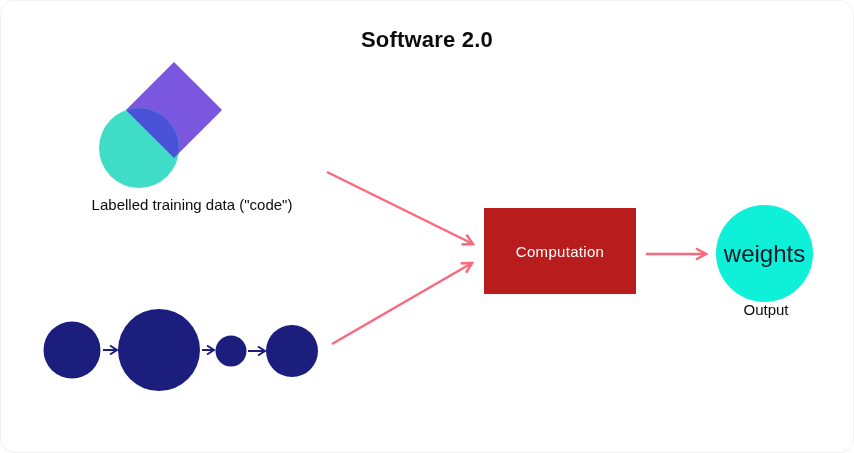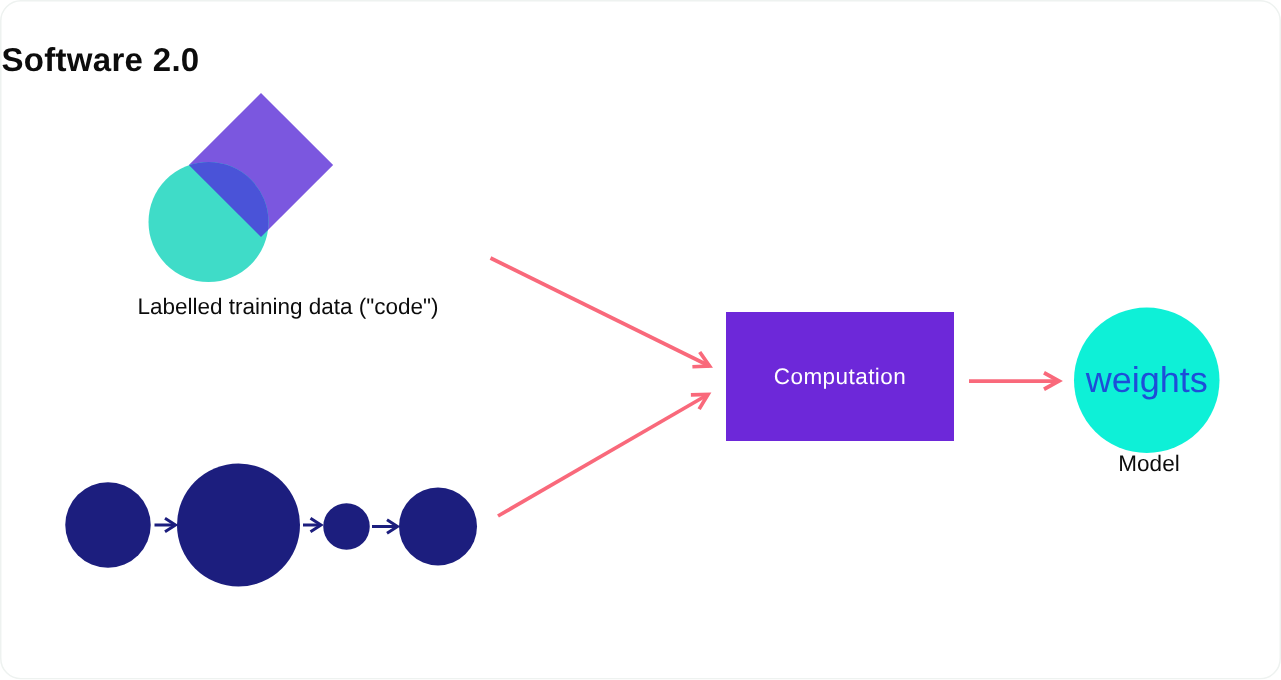--- a/index.html
+++ b/index.html
@@ -16,21 +16,21 @@
     border-radius: 14px;
     border: 1px solid #eef2f0;
     box-sizing: border-box;
     overflow: hidden;
   }
   .title {
     position: absolute;
     top: 26px;
     left: 0;
     width: 100%;
-    text-align: left;
+    text-align: center;
     font-size: 22px;
     font-weight: bold;
     letter-spacing: 0.2px;
     color: #0c0c0c;
   }
   .diagram-svg {
     position: absolute;
     top: 0;
     left: 0;
     width: 854px;
@@ -60,21 +60,21 @@
     position: absolute;
     left: 715px;
     top: 204px;
     width: 97px;
     height: 97px;
     border-radius: 50%;
     display: flex;
     align-items: center;
     justify-content: center;
     font-size: 24px;
-    color: #1d4ed8;
+    color: #0f172a;
   }
   .chev { fill: none; }
 </style>
 </head>
 <body>
 
 <div class="canvas">
 
   <div class="title">Software 2.0</div>
 
@@ -112,23 +112,23 @@
       <line x1="331" y1="343" x2="471" y2="262"></line>
       <path class="chev" d="M-10,-5.5 L0,0 L-10,5.5" transform="translate(471,262) rotate(-30)"></path>
       <line x1="645" y1="253" x2="704" y2="253"></line>
       <path class="chev" d="M-10,-5.5 L0,0 L-10,5.5" transform="translate(705,253)"></path>
     </g>
   </svg>
 
   <div class="node-label" style="left:191px; top:195px;">Labelled training data ("code")</div>
 
 
-  <div class="computation-box" style="background-color: #6d28d9;">
+  <div class="computation-box" style="background-color: #b91c1c;">
     <span>Computation</span>
   </div>
 
   <div class="weights-circle" style="background-color: rgb(14, 240, 215);">
     <span>weights</span>
   </div>
 
-  <div class="node-label" style="left:765px; top:300px;">Model</div>
+  <div class="node-label" style="left:765px; top:300px;">Output</div>
 
 </div>
 
 </body></html>

